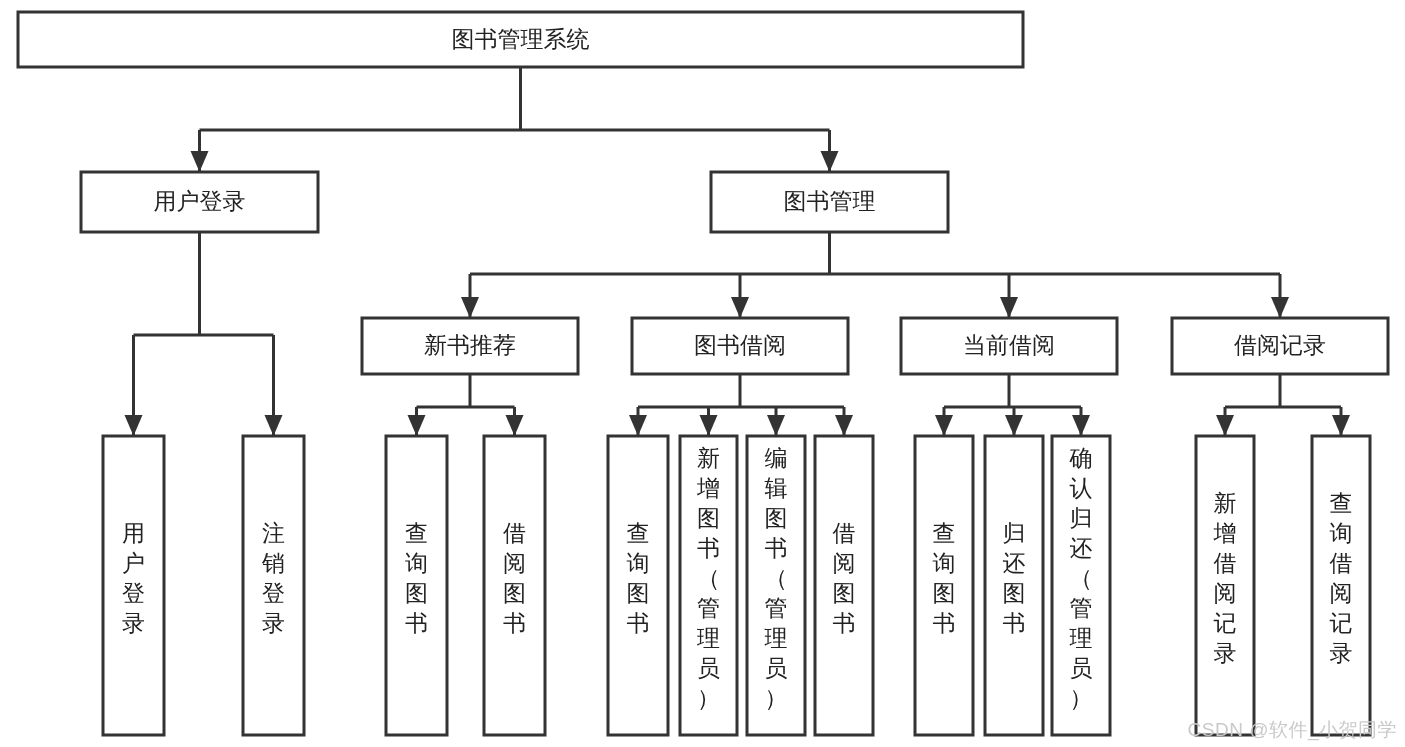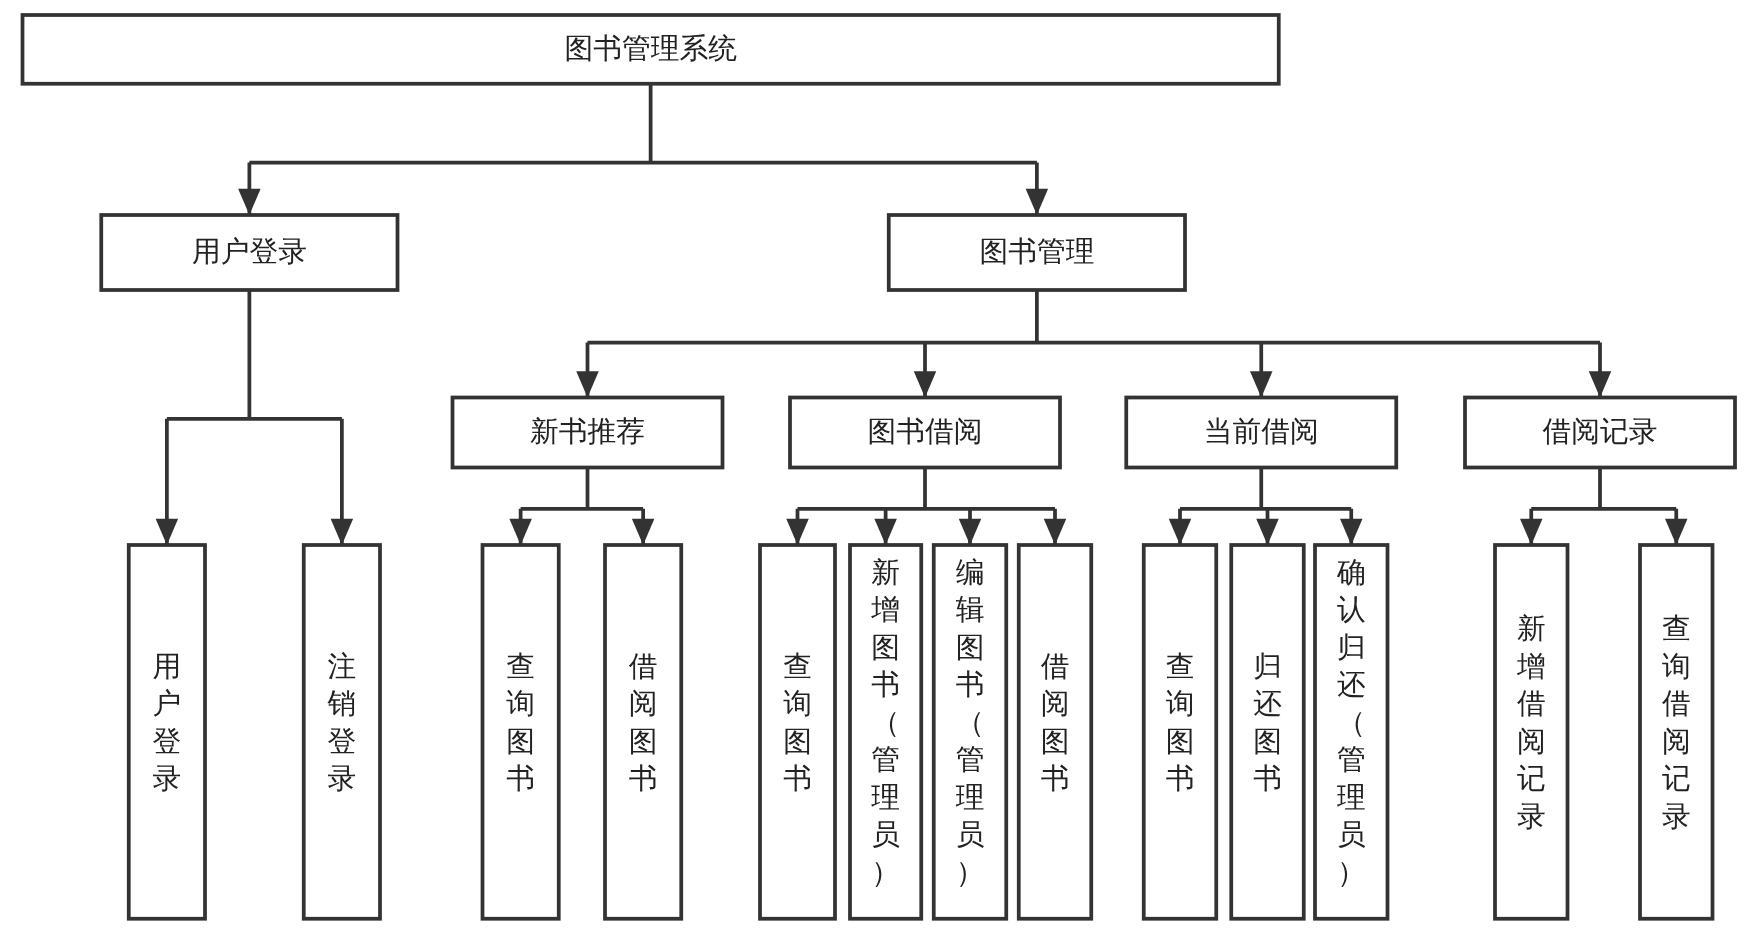--- a/index.html
+++ b/index.html
@@ -199,13 +199,14 @@
         <g>
           <rect x="1196" y="436" width="58" height="299" class="node-rect"></rect>
           <text x="1225" y="510.5" class="node-label-vertical"><tspan x="1225" dy="0">新</tspan><tspan x="1225" dy="30">增</tspan><tspan x="1225" dy="30">借</tspan><tspan x="1225" dy="30">阅</tspan><tspan x="1225" dy="30">记</tspan><tspan x="1225" dy="30">录</tspan></text>
         </g>
         <g>
           <rect x="1312" y="436" width="58" height="299" class="node-rect"></rect>
           <text x="1341" y="510.5" class="node-label-vertical"><tspan x="1341" dy="0">查</tspan><tspan x="1341" dy="30">询</tspan><tspan x="1341" dy="30">借</tspan><tspan x="1341" dy="30">阅</tspan><tspan x="1341" dy="30">记</tspan><tspan x="1341" dy="30">录</tspan></text>
         </g>
       </g>
   </svg>
+  <div class="watermark">CSDN @软件_小贺同学</div>
 </div>
 
 </body></html>

